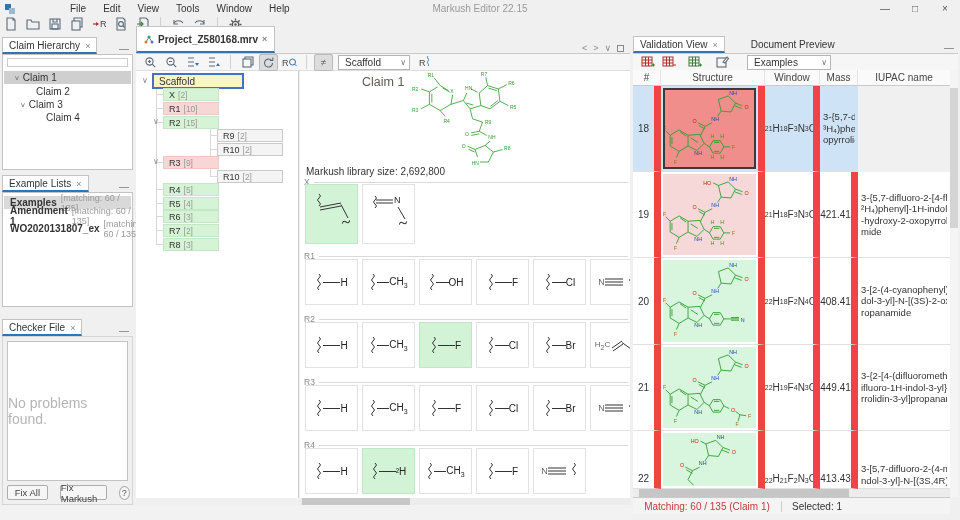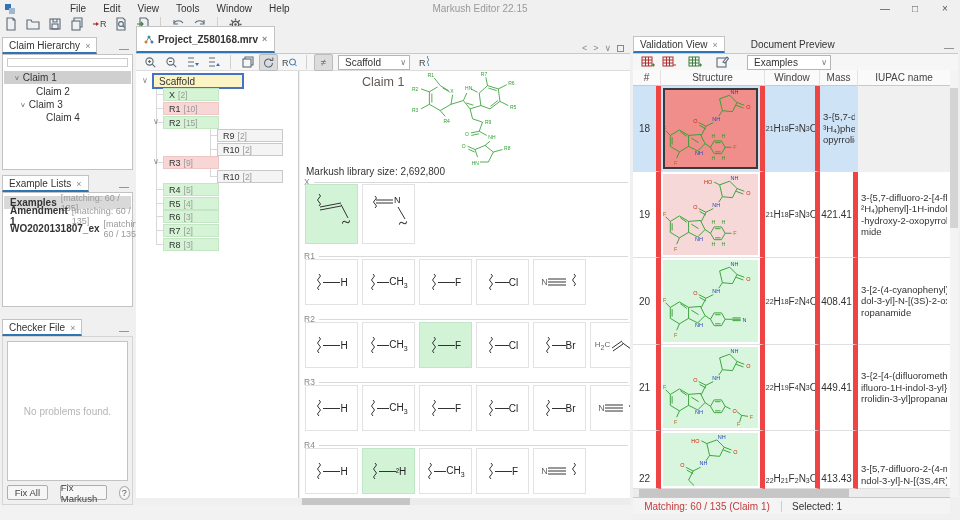--- a/index.html
+++ b/index.html
@@ -78,21 +78,21 @@
   .bd { width:17px; border-top:1.2px solid #333; }
   .scrollh { background:#ececec; }
   .scrollh .thumb { background:#c6c6c6; height:100%; }
   .scrollv { background:#f4f4f4; }
   .scrollv .thumb { background:#d4d4d4; width:100%; }
 
   
   .vgrid { display:grid; grid-template-columns:28px 104px 55px 38px 92px; position:absolute; left:633px; width:317px; }
   .vh { background:#fafafa; border-bottom:1px solid #c9c9c9; border-right:1px solid #e3e3e3; display:flex;
         align-items:center; justify-content:center; font-size:10px; color:#444; height:16px; }
-  .vc { border-right:5px solid #ef4444; border-bottom:1px solid #e0e0e0; display:flex; align-items:center;
+  .vc { border-right:7px solid #ef4444; border-bottom:1px solid #e0e0e0; display:flex; align-items:center;
         justify-content:center; font-size:10px; overflow:hidden; }
   .vc.iupac { flex-direction:column; align-items:flex-start; justify-content:center; padding:0 3px; }
   .vc.iupac div { white-space:nowrap; font-size:9.5px; line-height:11.5px; width:100%; overflow:hidden; }
   .rowsel .vc { background:#cfe3f6; }
   .scell { width:100%; height:100%; display:flex; align-items:center; justify-content:center; }
   .scell.red { background:#ef8e8a; outline:2px solid #3a3a3a; outline-offset:-2px; }
   .scell.pink { background:#f7d8d8; }
   .scell.green { background:#d8f5de; }
   .mol { stroke:#2f9e2f; fill:none; stroke-width:1; }
   .mol text { stroke:none; font-size:6px; fill:#2f9e2f; font-family:"Liberation Sans",sans-serif; }
@@ -252,21 +252,21 @@
 
 <div class="abs pstrip" style="left:2px;top:318px;width:131px;height:18px">
   <div class="ptab">
     <span>Checker File</span>
     <span class="tx">×</span>
   </div>
   <span class="pmin">—</span>
 </div>
 <div class="abs" style="left:2px;top:336px;width:131px;height:169px;background:#f0f0f0;border:1px solid #d5d5d5">
   <div class="abs pbox" style="left:4px;top:4px;width:121px;height:140px;display:flex;align-items:center;justify-content:center">
-    <span style="color:#b5b5b5;font-size:10px">No problems found.</span>
+    <span style="color:#b5b5b5;font-size:14px">No problems found.</span>
   </div>
   <div class="abs" style="left:4px;top:148px;width:123px;display:flex;gap:12px;align-items:center">
     <span class="btn" style="width:52px">Fix All</span>
     <span class="btn" style="width:60px">Fix Markush</span>
     <span class="helpbtn">?</span>
   </div>
 </div>
 
 <div class="abs pstrip" style="left:136px;top:36px;width:494px;height:18px;border-bottom:1px solid #c9c9c9">
   <div class="doctab">
@@ -515,20 +515,27 @@
         </svg>
         <span class="bd"></span>
         <span class="tlabel">H</span>
       </div>
     <div class="tile" style="height:46px">
         <svg class="sq" width="8" height="20" viewBox="0 0 8 20">
           <path d="M4 2q3 2 0 4t0 4t0 4t0 4"></path>
         </svg>
         <span class="bd" style="width:12px"></span>
         <span class="tlabel">CH<sub>3</sub></span>
+      </div>
+    <div class="tile" style="height:46px">
+        <svg class="sq" width="8" height="20" viewBox="0 0 8 20">
+          <path d="M4 2q3 2 0 4t0 4t0 4t0 4"></path>
+        </svg>
+        <span class="bd" style="width:13px"></span>
+        <span class="tlabel">OH</span>
       </div>
     <div class="tile" style="height:46px">
         <svg class="sq" width="8" height="20" viewBox="0 0 8 20">
           <path d="M4 2q3 2 0 4t0 4t0 4t0 4"></path>
         </svg>
         <span class="bd"></span>
         <span class="tlabel">F</span>
       </div>
     <div class="tile" style="height:46px">
         <svg class="sq" width="8" height="20" viewBox="0 0 8 20">

